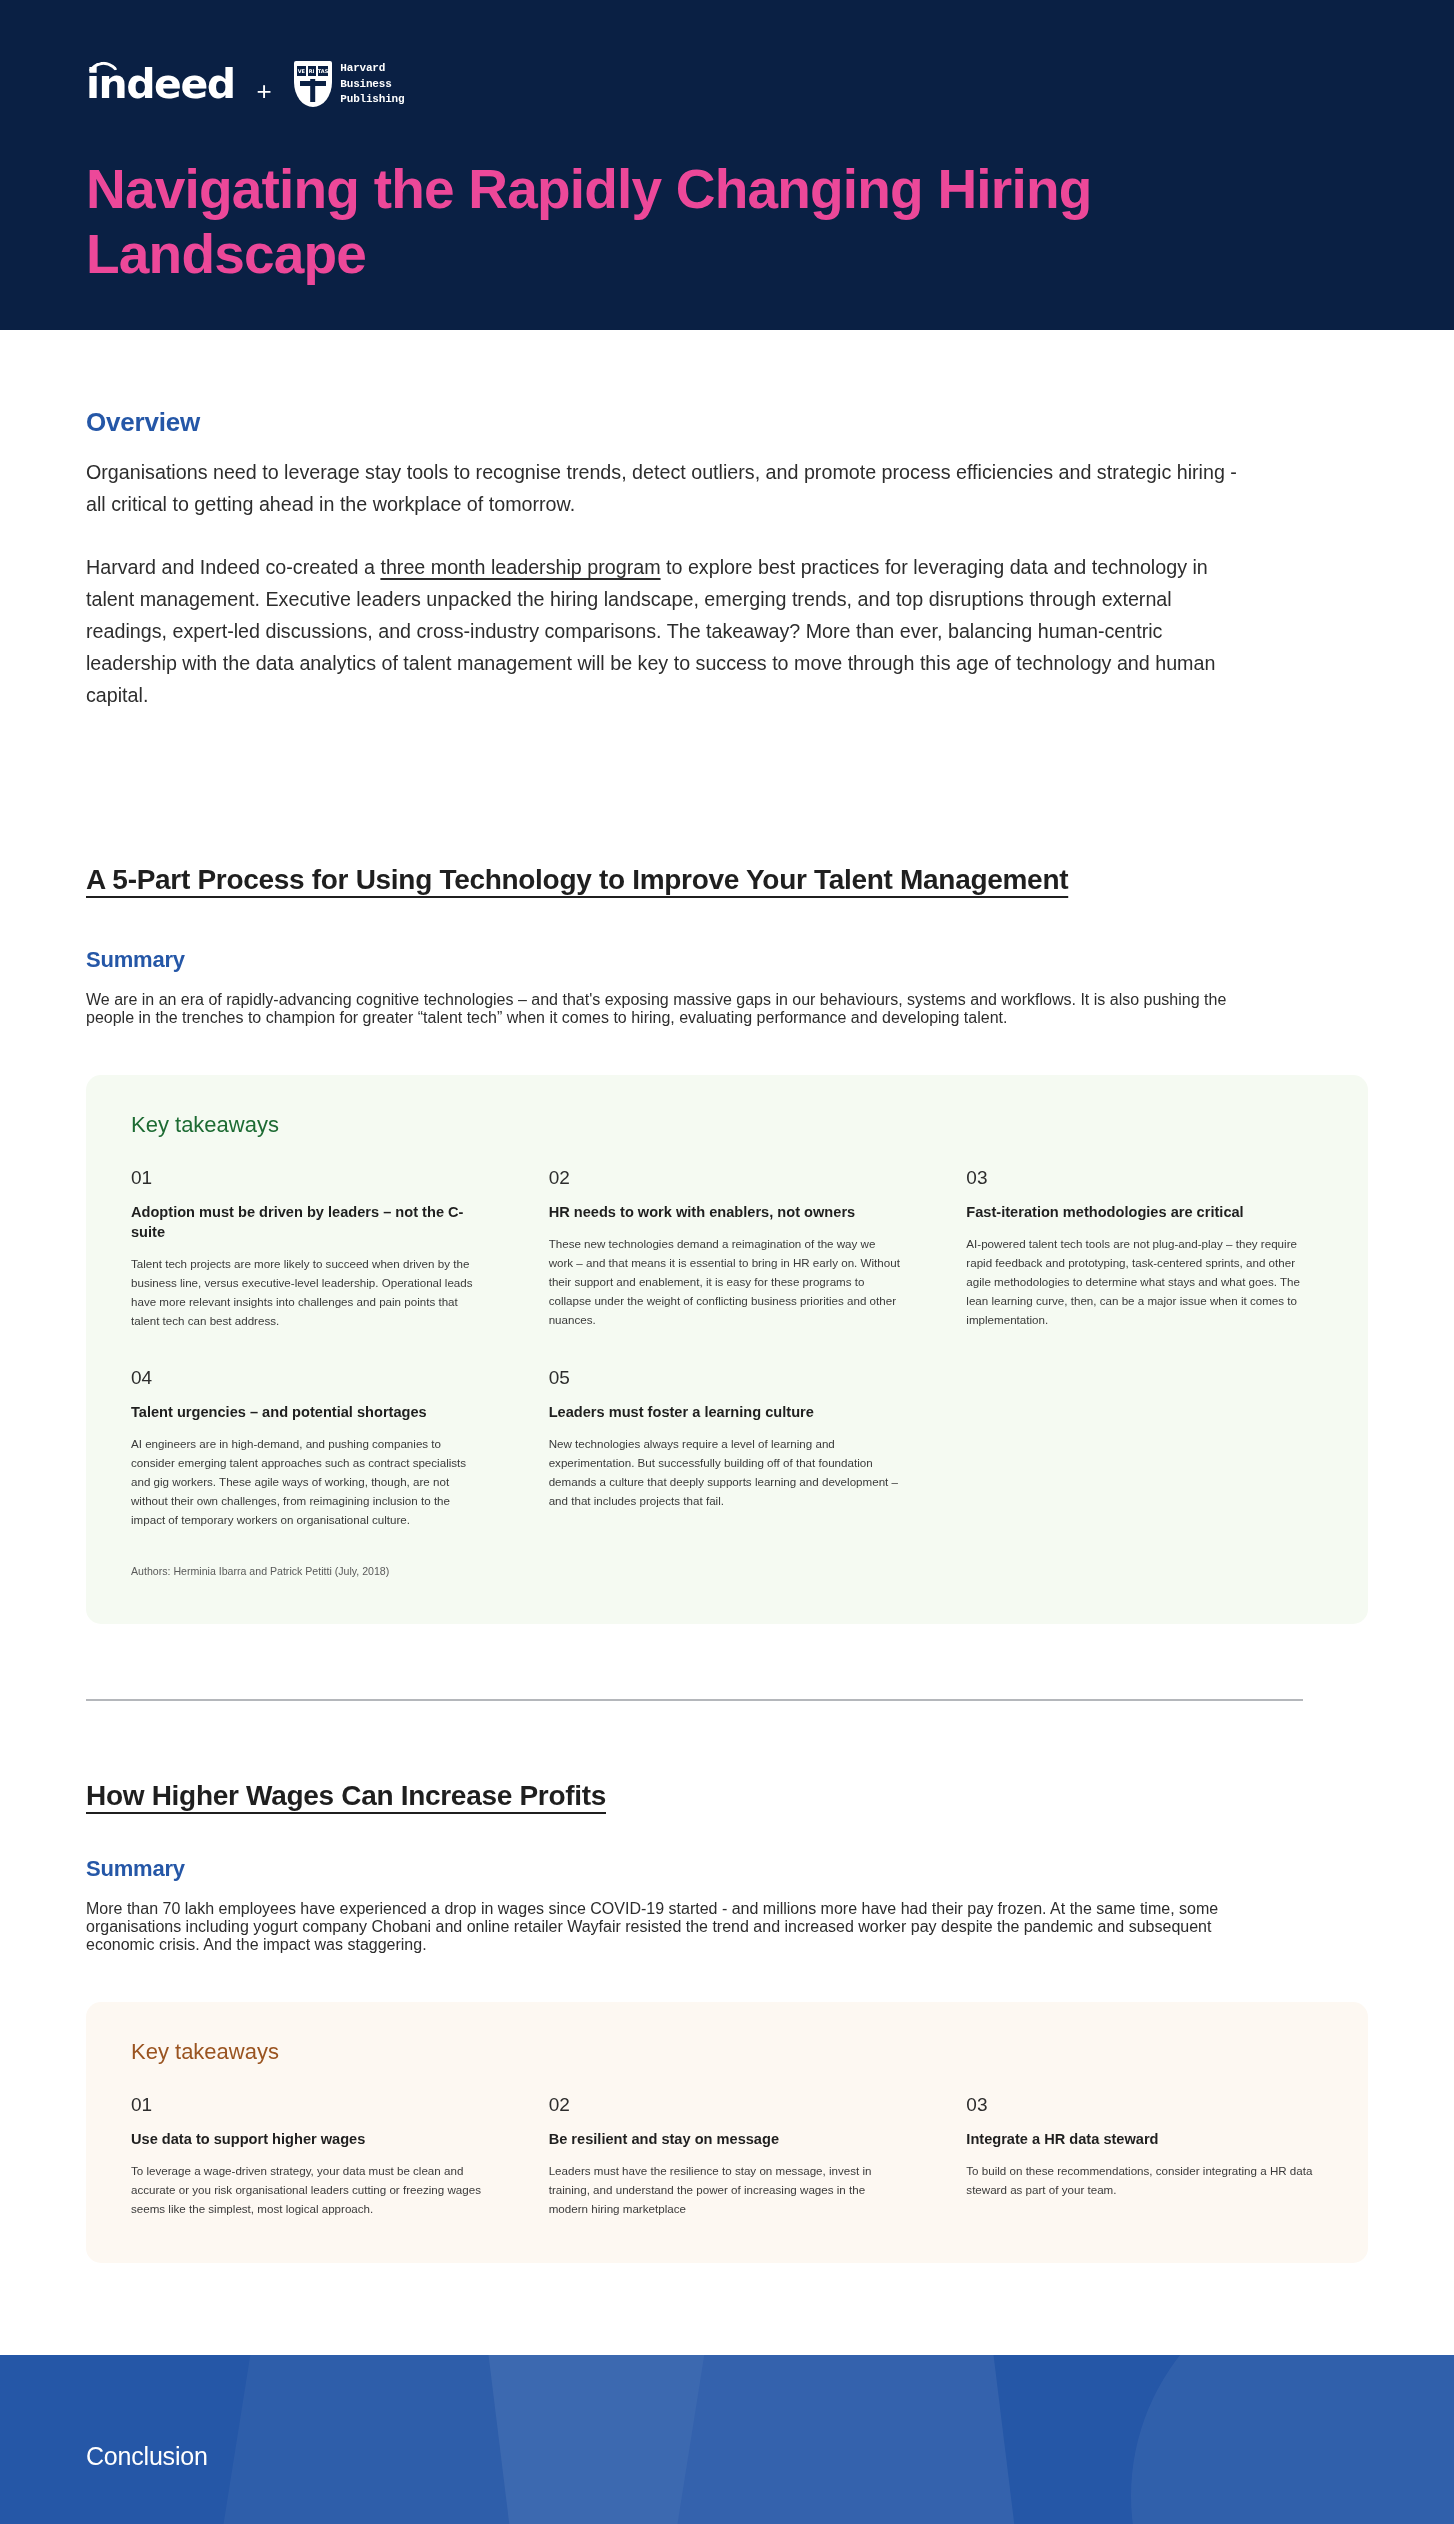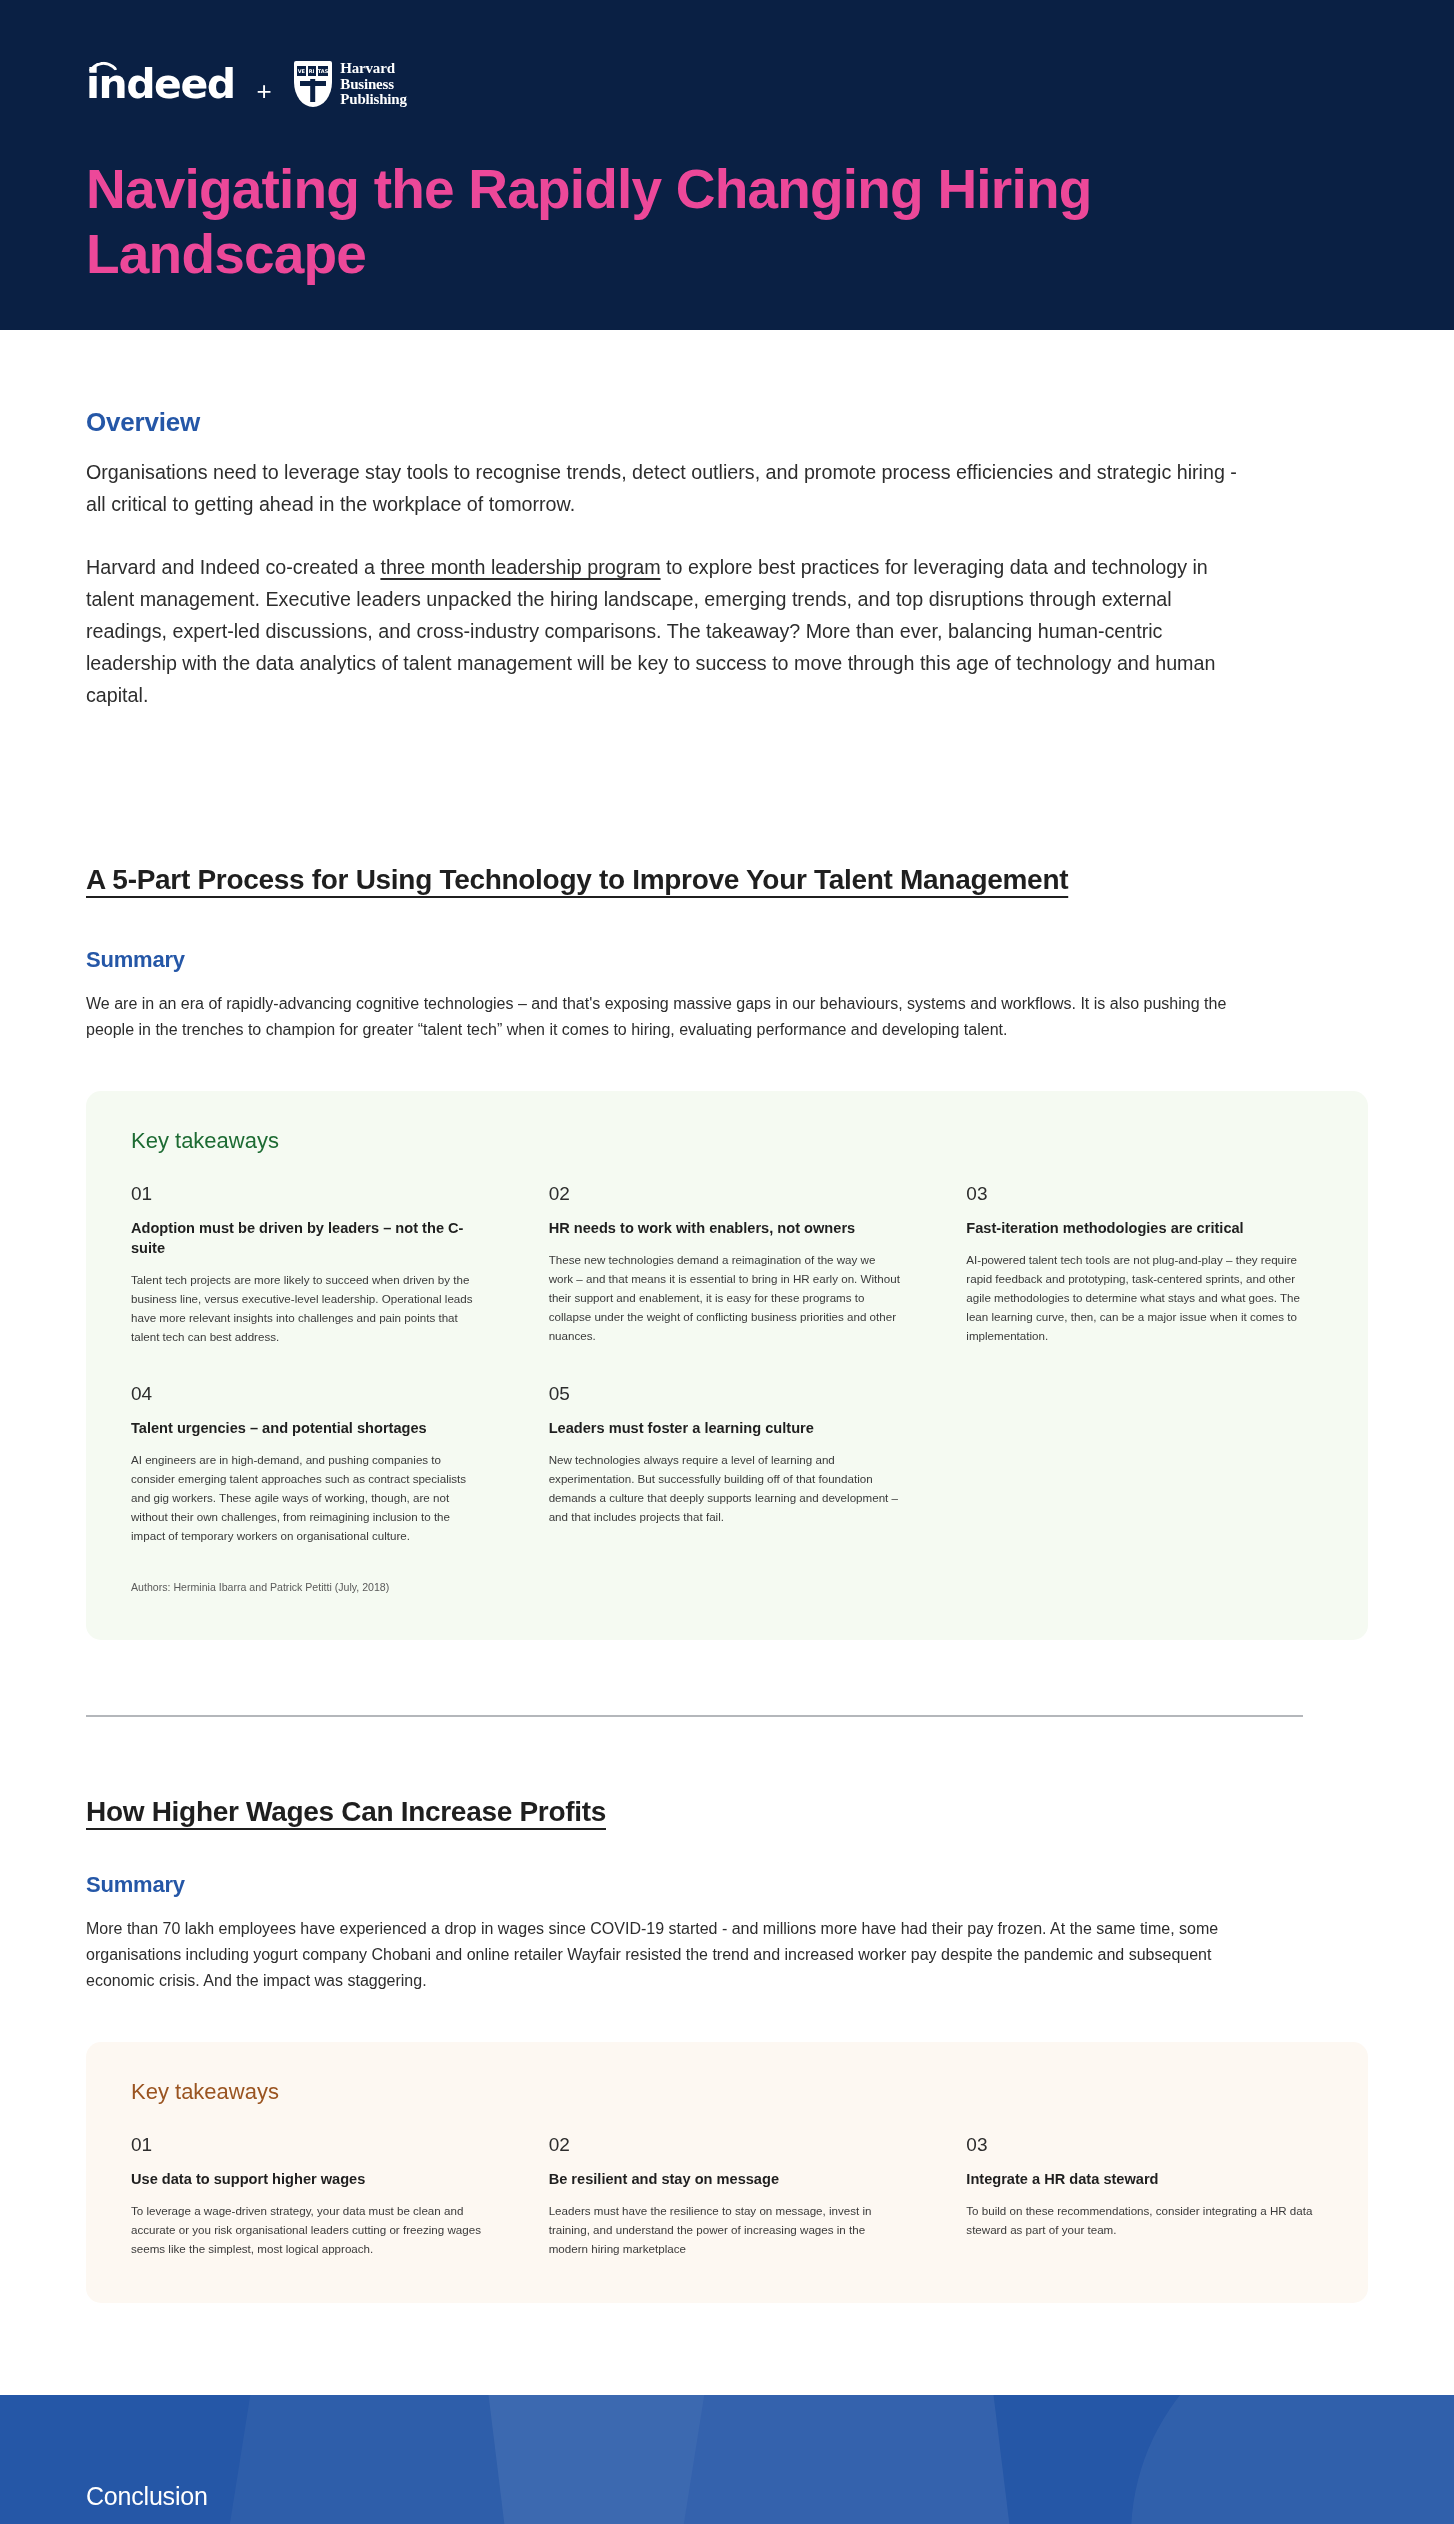--- a/index.html
+++ b/index.html
@@ -97,23 +97,23 @@
   }
   .hbp-shield .crossbar {
     position: absolute;
     top: 20px; left: 6px; right: 6px;
     height: 4.5px;
     background: #0a2044;
     transform: rotate(0deg);
   }
   .hbp-text {
     color: #ffffff;
-    font-family: Liberation Serif, serif;
-    font-weight: 700;
-    font-size: 15px;
+    font-family: Liberation Mono, monospace;
+    font-weight: 700;
+    font-size: 11px;
     line-height: 15.7px;
     letter-spacing: -0.2px;
   }
   .hero-title {
     color: #ec4899;
     font-size: 55px;
     line-height: 65px;
     font-weight: 700;
     letter-spacing: -0.8px;
     margin-top: 49px;
@@ -165,21 +165,21 @@
   h3.sub-head {
     color: #2557a7;
     font-size: 22px;
     line-height: 26px;
     font-weight: 700;
     letter-spacing: -0.2px;
   }
   p.summary-text {
     color: #2d2d2d;
     font-size: 16px;
-    line-height: 26px;
+    line-height: 18px;
     font-weight: 400;
     max-width: 1177px;
   }
 
   
   .kt-card {
     border-radius: 15px;
     padding: 36px 45px 45px 45px;
   }
   .kt-card.green { background: #f5faf2; }

